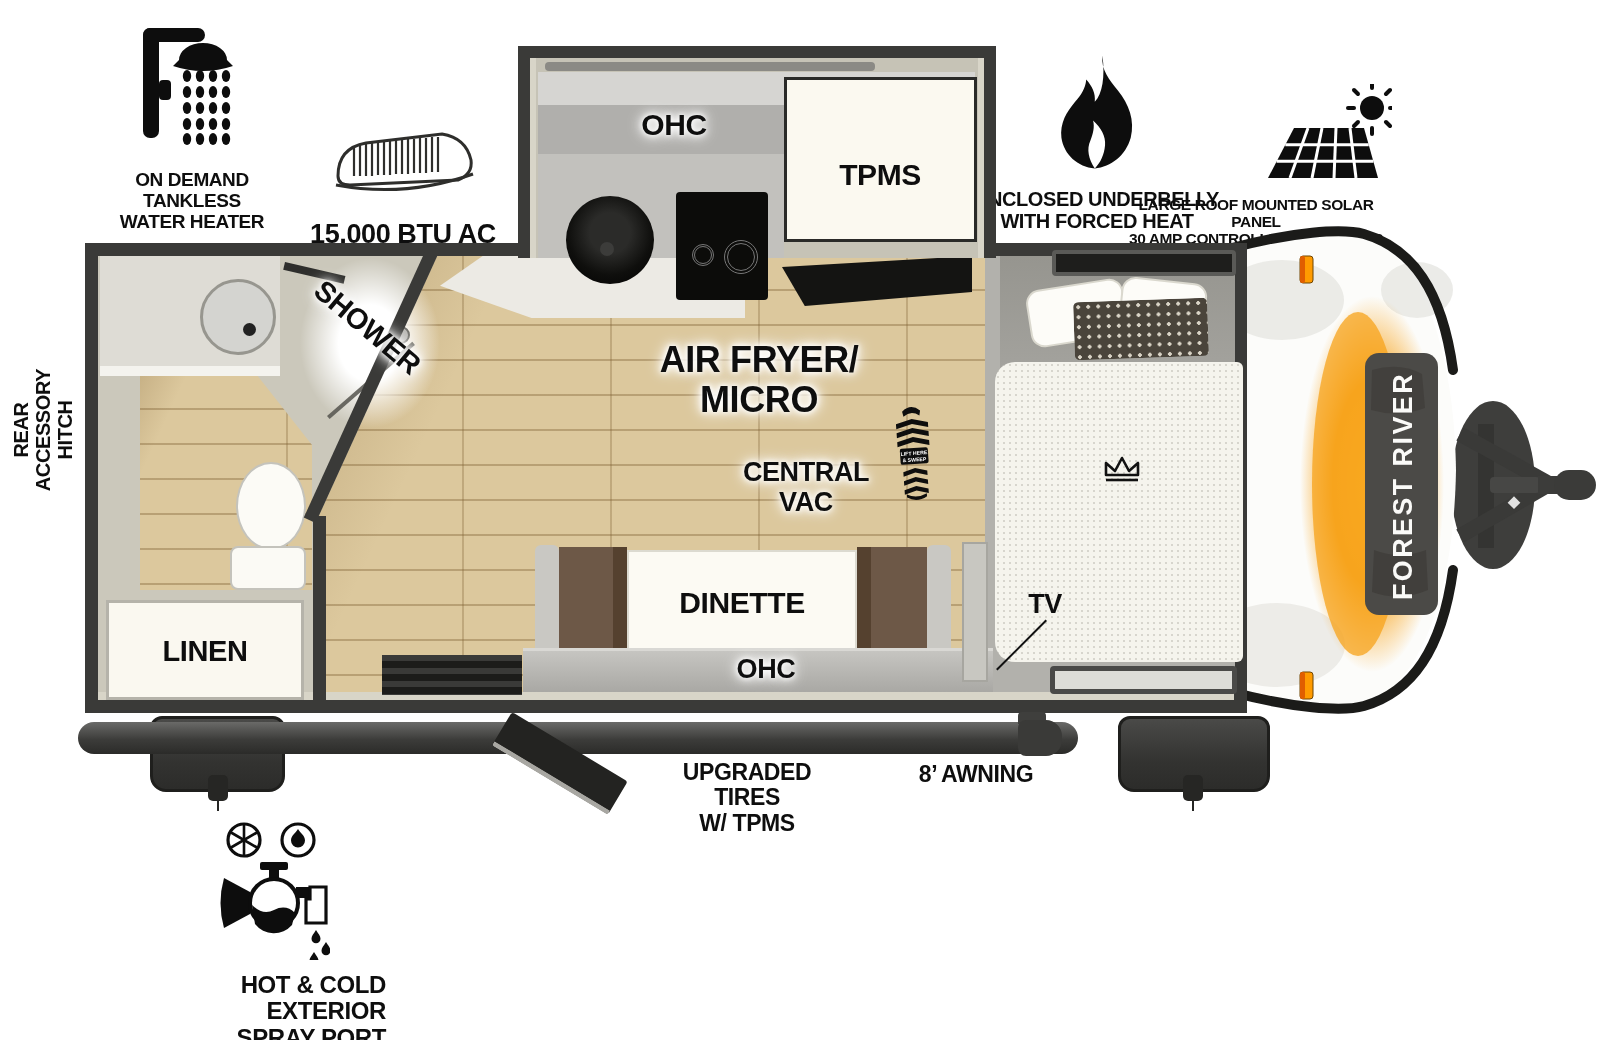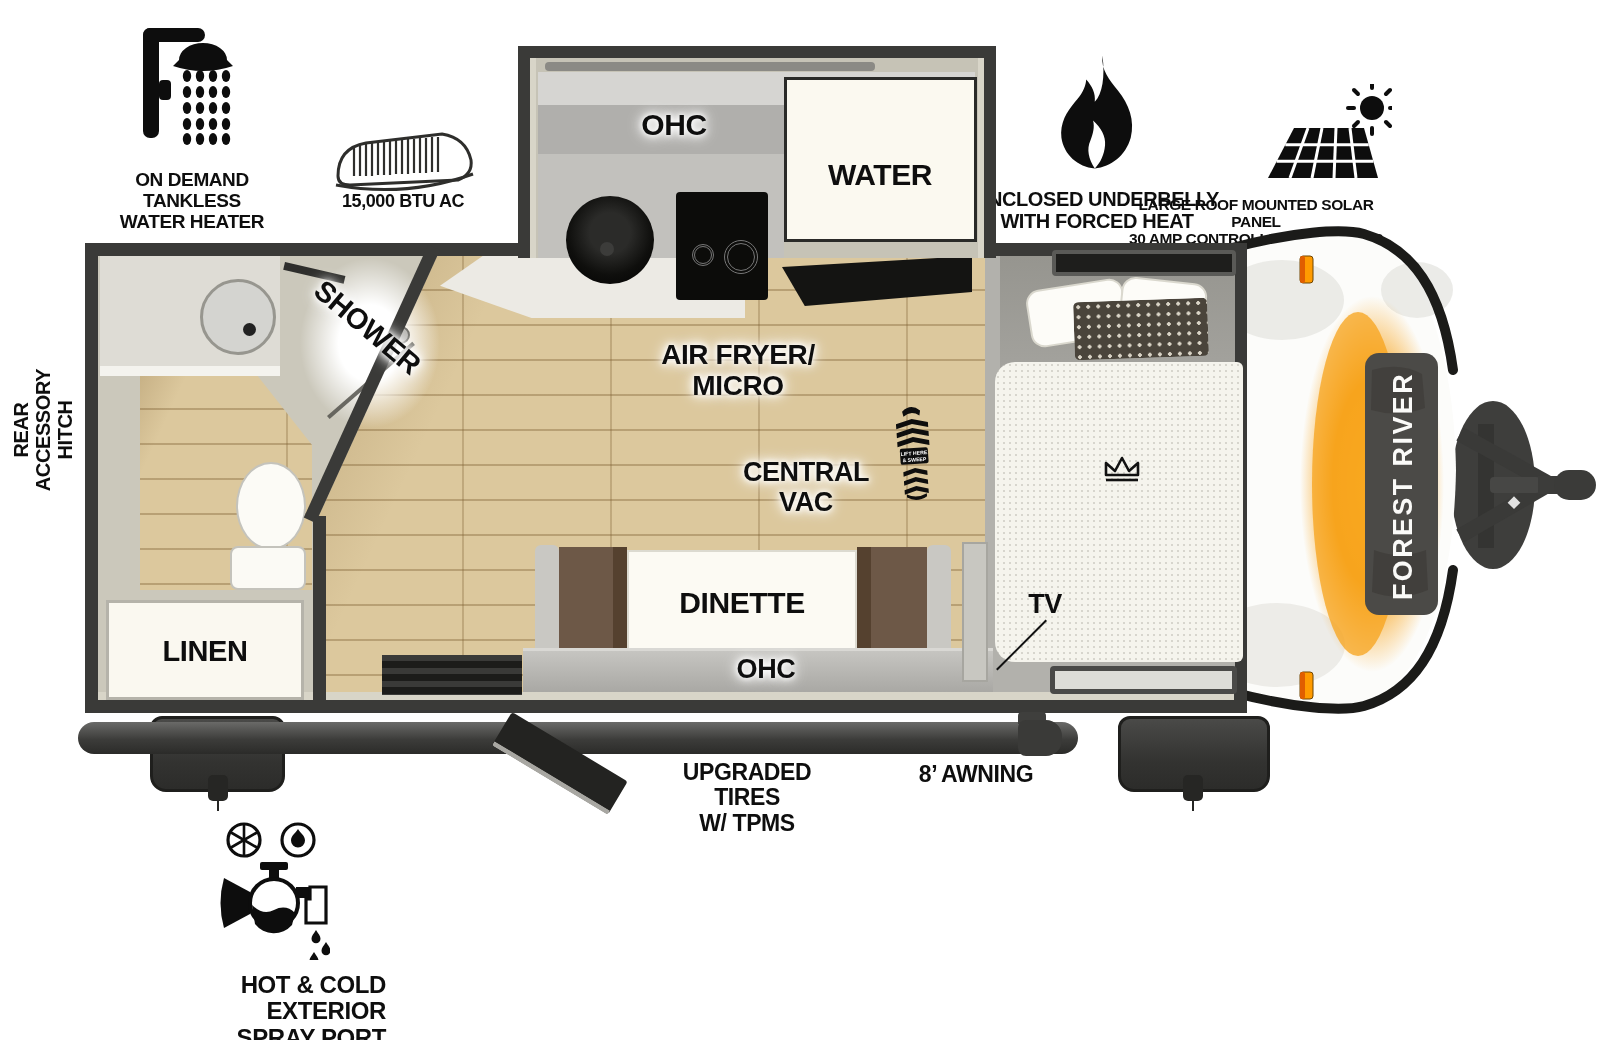--- a/index.html
+++ b/index.html
@@ -72,21 +72,21 @@
           <line x1="72" y1="12" x2="72" y2="46"></line>
         <line x1="78" y1="11" x2="78" y2="46"></line>
           <line x1="84" y1="11" x2="84" y2="45"></line>
           <line x1="90" y1="10" x2="90" y2="45"></line>
         <line x1="96" y1="10" x2="96" y2="45"></line>
           <line x1="102" y1="9" x2="102" y2="44"></line>
           <line x1="108" y1="9" x2="108" y2="44"></line>
       </g>
     </svg>
   </div>
-  <div class="lbl" style="left:298px;top:192px;width:210px;font-size:18px;">15,000 BTU AC</div>
+  <div class="lbl" style="left:298px;top:220px;width:210px;font-size:27px;">15,000 BTU AC</div>
 
   <div class="abs" style="left:1058px;top:52px;width:77px;height:120px;">
     <svg viewBox="0 0 90 138" width="77" height="120">
       <path d="M52 3 C50 20 60 31 70 44 C83 60 90 79 85 99 C79 120 62 133 43 135 C23 133 7 119 4 99 C2 82 10 69 20 57 C27 49 32 42 33 31 C40 39 44 47 43 57 C52 48 55 28 52 3 Z" fill="#0d0d0d"></path>
       <path d="M43 135 C36 124 33 113 38 102 C41 94 43 87 41 79 C50 87 56 97 55 108 C54 119 50 128 43 135 Z" fill="#fff"></path>
     </svg>
   </div>
   <div class="lbl" style="left:972px;top:188px;width:250px;font-size:20px;">ENCLOSED UNDERBELLY
 WITH FORCED HEAT</div>
 
@@ -204,21 +204,21 @@
   <div class="abs" style="left:613px;top:547px;width:14px;height:125px;background:#55412f;z-index:4;"></div>
   <div class="abs" style="left:627px;top:550px;width:230px;height:126px;background:#fcfaf3;border:2px solid #dcdad0;box-sizing:border-box;z-index:4;"></div>
   <div class="abs" style="left:857px;top:547px;width:14px;height:125px;background:#55412f;z-index:4;"></div>
   <div class="abs" style="left:871px;top:547px;width:56px;height:125px;background:#6d5847;z-index:4;"></div>
   <div class="abs" style="left:927px;top:545px;width:24px;height:127px;background:#c9c8c3;border-radius:6px 6px 0 0;z-index:4;"></div>
   <div class="lbl" style="left:642px;top:586px;width:200px;font-size:30px;z-index:6;">DINETTE</div>
 
   <div class="abs" style="left:523px;top:648px;width:470px;height:44px;background:linear-gradient(180deg,#c6c5c1,#a9a8a4);border-top:3px solid #d9d8d4;box-sizing:border-box;z-index:5;"></div>
   <div class="lbl glow" style="left:666px;top:655px;width:200px;font-size:27px;z-index:6;">OHC</div>
 
-  <div class="lbl glow" style="left:638px;top:340px;width:200px;font-size:28px;z-index:6;">AIR FRYER/
+  <div class="lbl glow" style="left:659px;top:340px;width:200px;font-size:36px;z-index:6;">AIR FRYER/
 MICRO</div>
   <div class="lbl glow" style="left:706px;top:458px;width:200px;font-size:27px;z-index:6;">CENTRAL
 VAC</div>
 
   <div class="abs" style="left:891px;top:403px;width:46px;height:100px;z-index:6;transform:rotate(-4deg);">
     <svg viewBox="0 0 46 100" width="46" height="100" fill="#0e0e0e">
       <path d="M14 8 Q23 0 32 8 L31 13 Q23 7 15 13 Z"></path>
       <path d="M7 20 L23 16 L39 20 L39 25 L23 21 L7 25 Z"></path>
       <path d="M7 29 L23 25 L39 29 L39 34 L23 30 L7 34 Z"></path>
       <path d="M7 38 L23 34 L39 38 L39 43 L23 39 L7 43 Z"></path>
@@ -259,21 +259,21 @@
   <div class="abs" style="left:545px;top:62px;width:330px;height:9px;background:#8b8a85;border-radius:4px;z-index:5;"></div>
   <div class="abs" style="left:538px;top:72px;width:437px;height:82px;background:linear-gradient(180deg,#d6d5d2 0 40%,#b0afac 40% 100%);z-index:5;"></div>
   <div class="lbl glow" style="left:574px;top:108px;width:200px;font-size:30px;z-index:7;">OHC</div>
   <div class="abs" style="left:538px;top:154px;width:246px;height:104px;background:#c2c1bd;z-index:5;"></div>
   <div class="abs" style="left:566px;top:196px;width:88px;height:88px;border-radius:50%;background:radial-gradient(circle at 50% 42%,#2b2b29 0 30%,#0f0f0d 62%,#000 100%);z-index:6;"></div>
   <div class="abs" style="left:600px;top:242px;width:14px;height:14px;border-radius:50%;background:#3c3c3a;z-index:7;"></div>
   <div class="abs" style="left:676px;top:192px;width:92px;height:108px;background:#0c0c0a;border-radius:4px;z-index:6;"></div>
   <div class="abs" style="left:692px;top:244px;width:22px;height:22px;border-radius:50%;border:3px double #777;box-sizing:border-box;z-index:7;"></div>
   <div class="abs" style="left:724px;top:240px;width:34px;height:34px;border-radius:50%;border:4px double #777;box-sizing:border-box;z-index:7;"></div>
   <div class="abs whitebox" style="left:784px;top:77px;width:193px;height:165px;z-index:6;"></div>
-  <div class="lbl" style="left:780px;top:158px;width:200px;font-size:30px;z-index:7;">WATER</div>
+  <div class="lbl" style="left:780px;top:158px;width:200px;font-size:30px;z-index:7;">TPMS</div>
 
   <div class="abs" style="left:78px;top:722px;width:1000px;height:32px;border-radius:16px;
               background:linear-gradient(180deg,#6a6a68,#3c3c3a 55%,#2b2b29);z-index:4;"></div>
   <div class="abs" style="left:1018px;top:720px;width:44px;height:36px;border-radius:8px 16px 16px 8px;background:linear-gradient(180deg,#59595七,#333331 60%,#242422);background-color:#3a3a38;z-index:5;"></div>
   <div class="abs" style="left:1018px;top:712px;width:28px;height:12px;background:#3f3f3d;border-radius:4px 4px 0 0;z-index:4;"></div>
 
   <div class="abs" style="left:150px;top:716px;width:135px;height:76px;border-radius:12px 12px 16px 16px;
               background:linear-gradient(180deg,#4a4a48,#333331 60%,#2c2c2a);border:3px solid #1f1f1d;box-sizing:border-box;z-index:3;">
     <div class="abs" style="left:55px;top:56px;width:20px;height:26px;background:#262624;border-radius:5px;"></div>
     <div class="abs" style="left:64px;top:80px;width:2px;height:12px;background:#262624;"></div>

